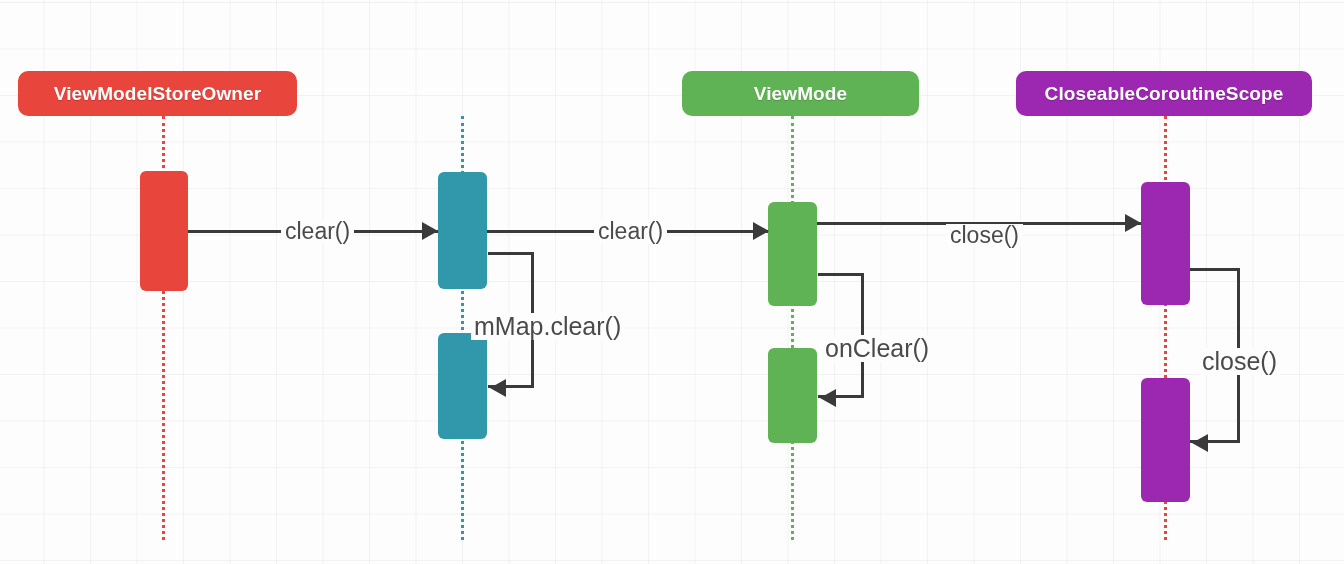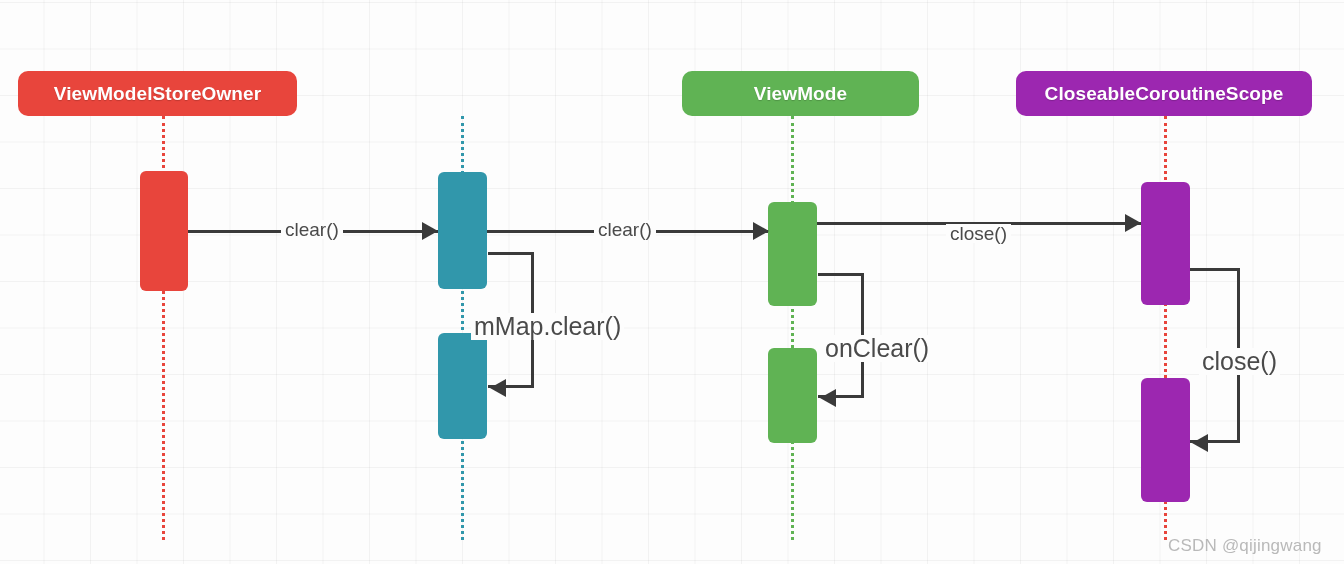--- a/index.html
+++ b/index.html
@@ -58,21 +58,21 @@
     position: absolute;
     width: 0;
     height: 0;
     border-top: 9px solid transparent;
     border-bottom: 9px solid transparent;
   }
   .msg-arrowhead.right { border-left: 16px solid #3a3a3a; }
   .msg-arrowhead.left  { border-right: 16px solid #3a3a3a; }
   .msg-label {
     position: absolute;
-    font-size: 19px;
+    font-size: 23px;
     color: #4a4a4a;
     background: #fdfdfd;
     padding: 0 4px;
     white-space: nowrap;
     line-height: 1;
     text-align: right;
   }
   
   .self-loop {
     position: absolute;
@@ -145,15 +145,14 @@
   <div class="msg-label" style="left:281px; top:220px;">clear()</div>
 
   <div class="msg-line" style="left:487px; top:230px; width:281px;"></div>
   <div class="msg-arrowhead right" style="left:753px; top:222px;"></div>
   <div class="msg-label" style="left:594px; top:220px;">clear()</div>
 
   <div class="msg-line" style="left:817px; top:222px; width:324px;"></div>
   <div class="msg-arrowhead right" style="left:1125px; top:214px;"></div>
   <div class="msg-label" style="left:946px; top:224px;">close()</div>
 
-  <div class="watermark" style="left:1168px; top:536px;">CSDN @qijingwang</div>
 
 </div>
 
 </body></html>

